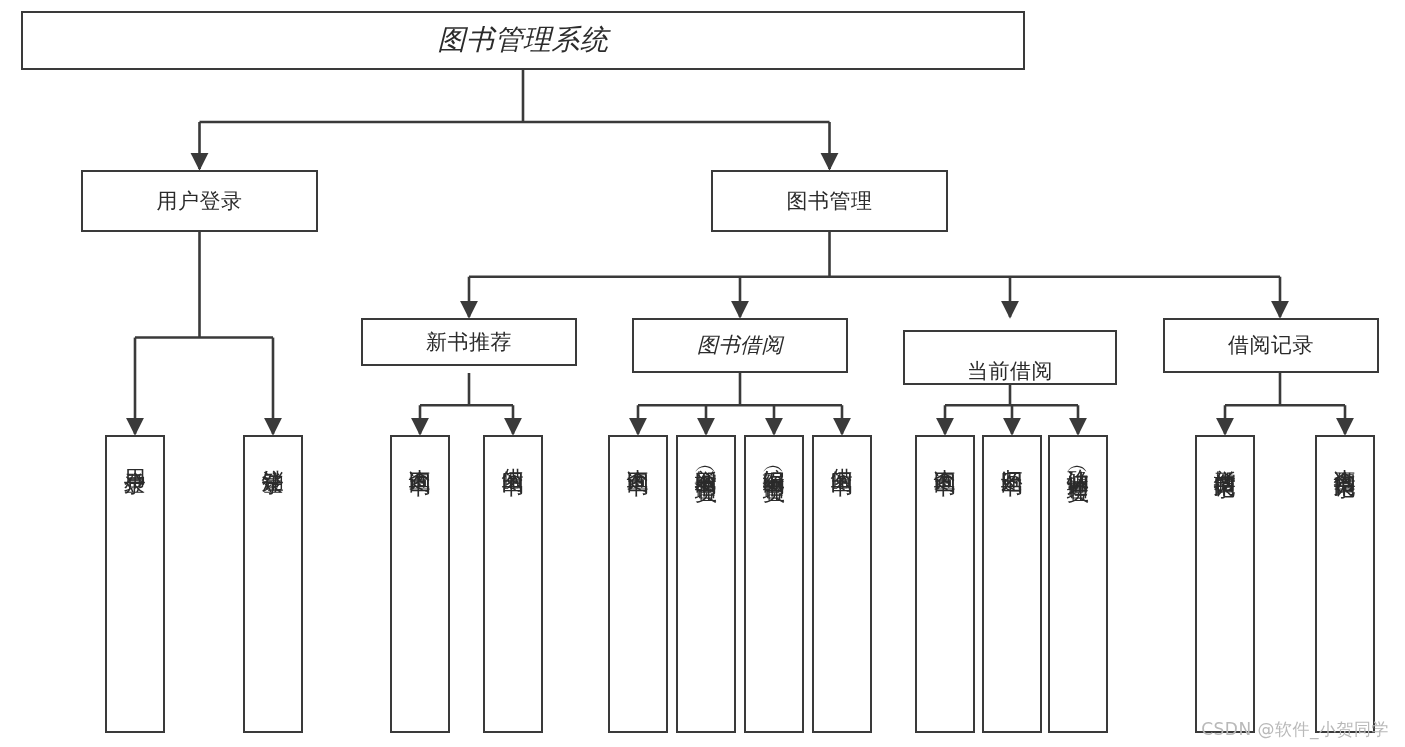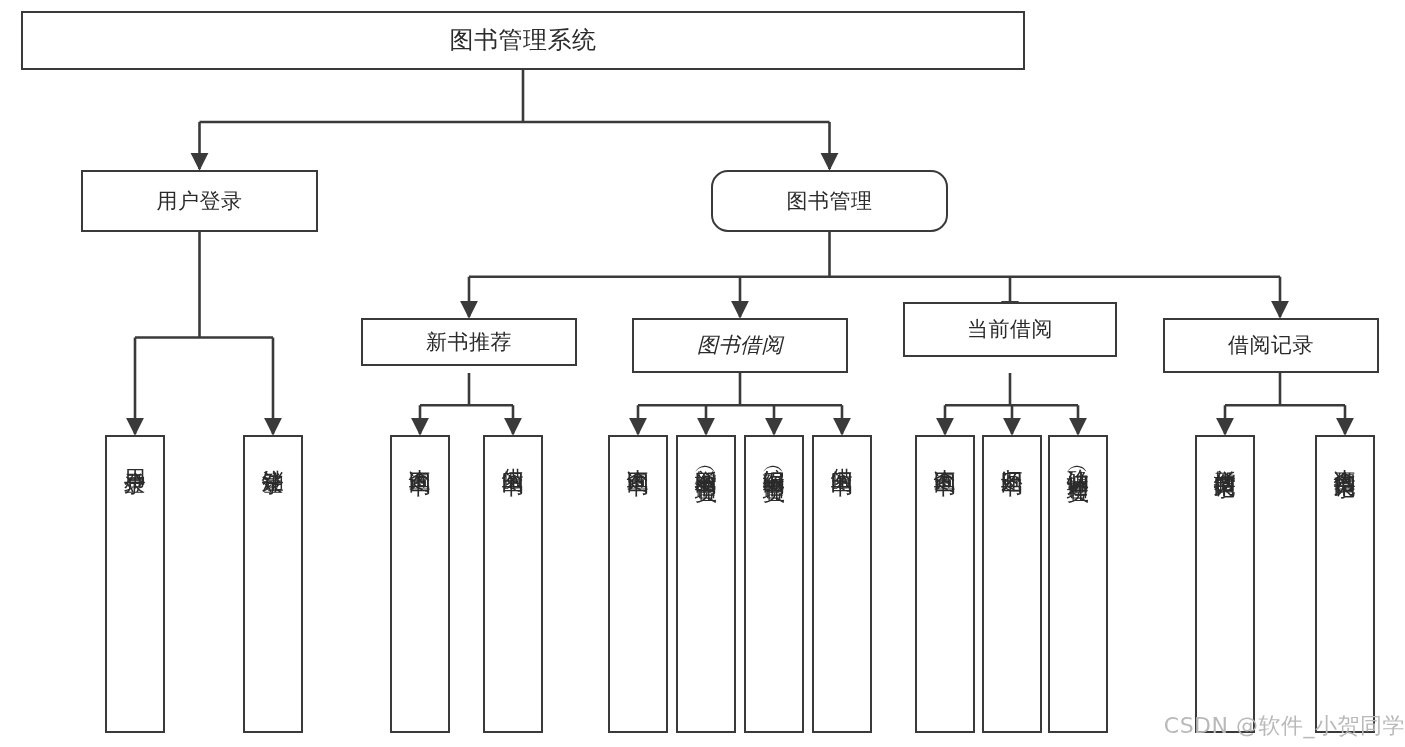--- a/index.html
+++ b/index.html
@@ -47,28 +47,29 @@
     padding-top: 14px;
   }
   .node.vertical .node-label {
     writing-mode: vertical-rl;
     text-orientation: upright;
     font-size: 22px;
     letter-spacing: 2px;
     white-space: nowrap;
   }
   .node.root .node-label {
-    font-size: 24px;
+    font-size: 28px;
+    font-style: italic;
   }
   #watermark {
     position: absolute;
-    right: 0;
+    right: 16px;
     bottom: 6px;
     color: #b9b9b9;
-    font-size: 22px;
+    font-size: 17px;
     letter-spacing: 0.5px;
     z-index: 3;
     white-space: nowrap;
   }
 </style>
 </head>
 <body>
 
 <div id="diagram-root">
 
@@ -115,30 +116,30 @@
       </g>
   </svg>
 
   <div id="nodes-layer">
       <div class="node horizontal root" style="left: 21px; top: 11px; width: 1004px; height: 59px;">
         <span class="node-label">图书管理系统</span>
       </div>
       <div class="node horizontal" style="left: 81px; top: 170px; width: 237px; height: 62px;">
         <span class="node-label">用户登录</span>
       </div>
-      <div class="node horizontal" style="left: 711px; top: 170px; width: 237px; height: 62px; border-radius: 17px;">
+      <div class="node horizontal" style="left: 711px; top: 170px; width: 237px; height: 62px;">
         <span class="node-label">图书管理</span>
       </div>
       <div class="node horizontal" style="left: 361px; top: 318px; width: 216px; height: 48px;">
         <span class="node-label">新书推荐</span>
       </div>
       <div class="node horizontal" style="left: 632px; top: 318px; width: 216px; height: 55px; font-style: italic;">
         <span class="node-label">图书借阅</span>
       </div>
-      <div class="node horizontal" style="left: 903px; top: 302px; width: 214px; height: 55px;">
+      <div class="node horizontal" style="left: 903px; top: 330px; width: 214px; height: 55px; align-items: flex-end;">
         <span class="node-label">当前借阅</span>
       </div>
       <div class="node horizontal" style="left: 1163px; top: 318px; width: 216px; height: 55px;">
         <span class="node-label">借阅记录</span>
       </div>
       <div class="node vertical" style="left: 105px; top: 435px; width: 60px; height: 298px;">
         <span class="node-label">用户登录</span>
       </div>
       <div class="node vertical" style="left: 243px; top: 435px; width: 60px; height: 298px;">
         <span class="node-label">注销登录</span>

